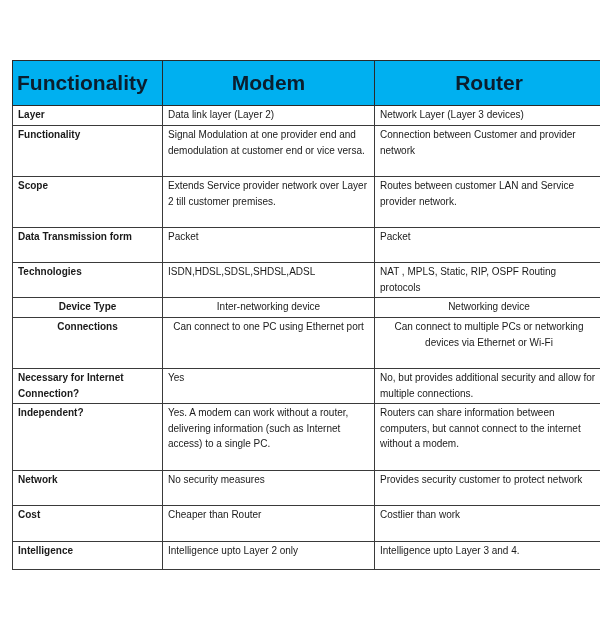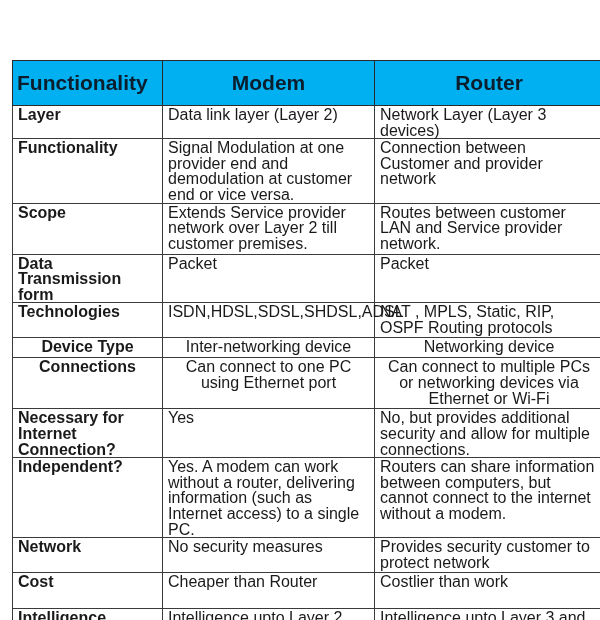--- a/index.html
+++ b/index.html
@@ -1,18 +1,18 @@
 <!DOCTYPE html>
 <html><head>
 <meta charset="utf-8">
 <style>
   html, body { margin:0; padding:0; background:#ffffff; }
   body { width:600px; height:620px; position:relative; overflow:hidden; font-family:"Liberation Sans", sans-serif; }
   .tbl { position:absolute; left:12px; top:60px; width:591px; border-collapse:collapse; table-layout:fixed; }
-  .tbl td, .tbl th { border:1px solid #3a3a3a; vertical-align:top; padding:1px 5px 0 5px; font-size:16px; line-height:15.6px; color:#1a1a1a; }
+  .tbl td, .tbl th { border:1px solid #3a3a3a; vertical-align:top; padding:1px 5px 0 5px; font-size:10px; line-height:15.6px; color:#1a1a1a; }
   .tbl th { background:#00b0f0; color:#0b1e2e; font-weight:bold; font-size:21px; height:44px; vertical-align:middle; padding:0 4px; border-color:#2a2a2a; }
   .tbl th.c1 { text-align:left; }
   .tbl th.c2, .tbl th.c3 { }
   .tbl td.feat { font-weight:bold; }
   col.col1 { width:150px; } col.col2 { width:212px; } col.col3 { width:229px; }
 </style>
 </head>
 <body>
 
 <table class="tbl">

